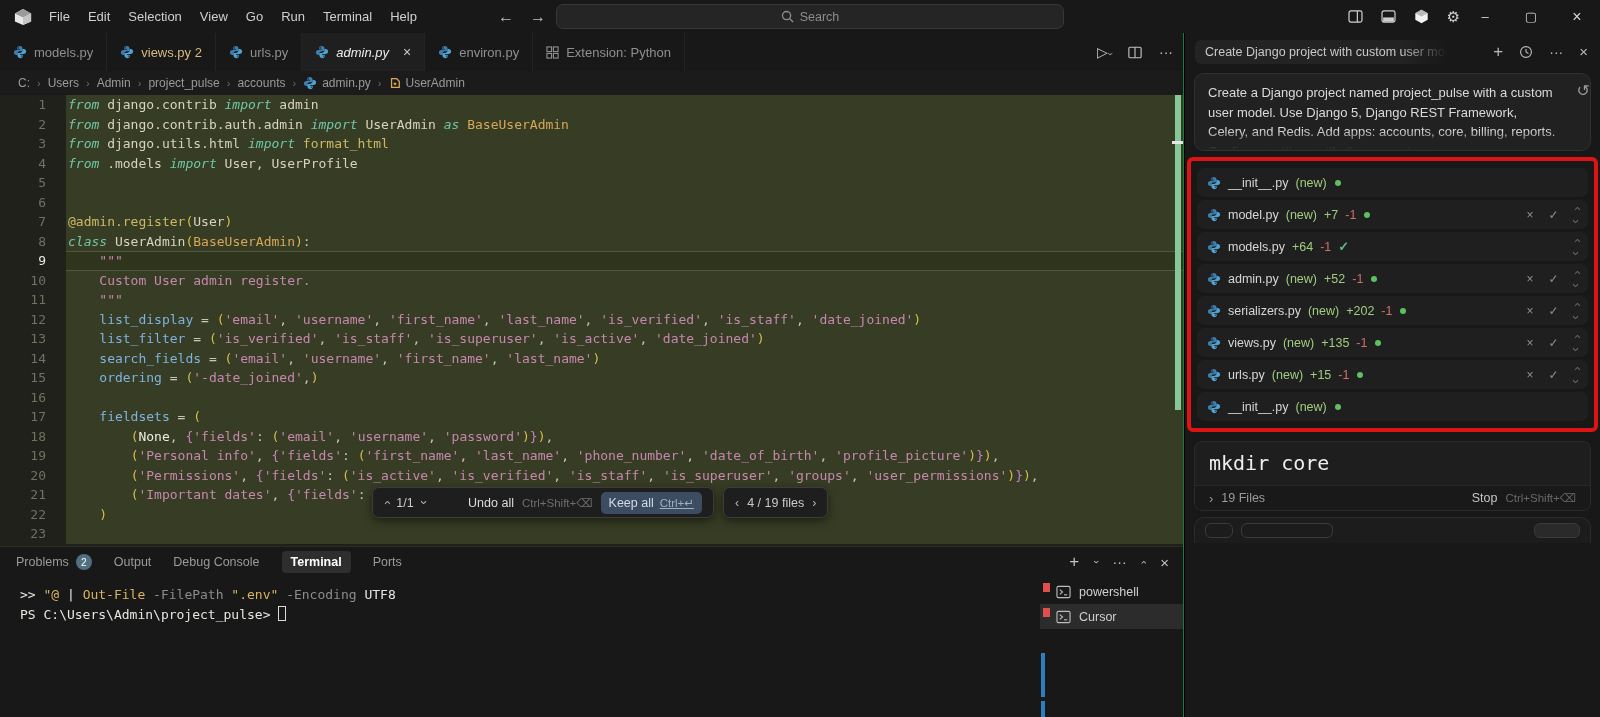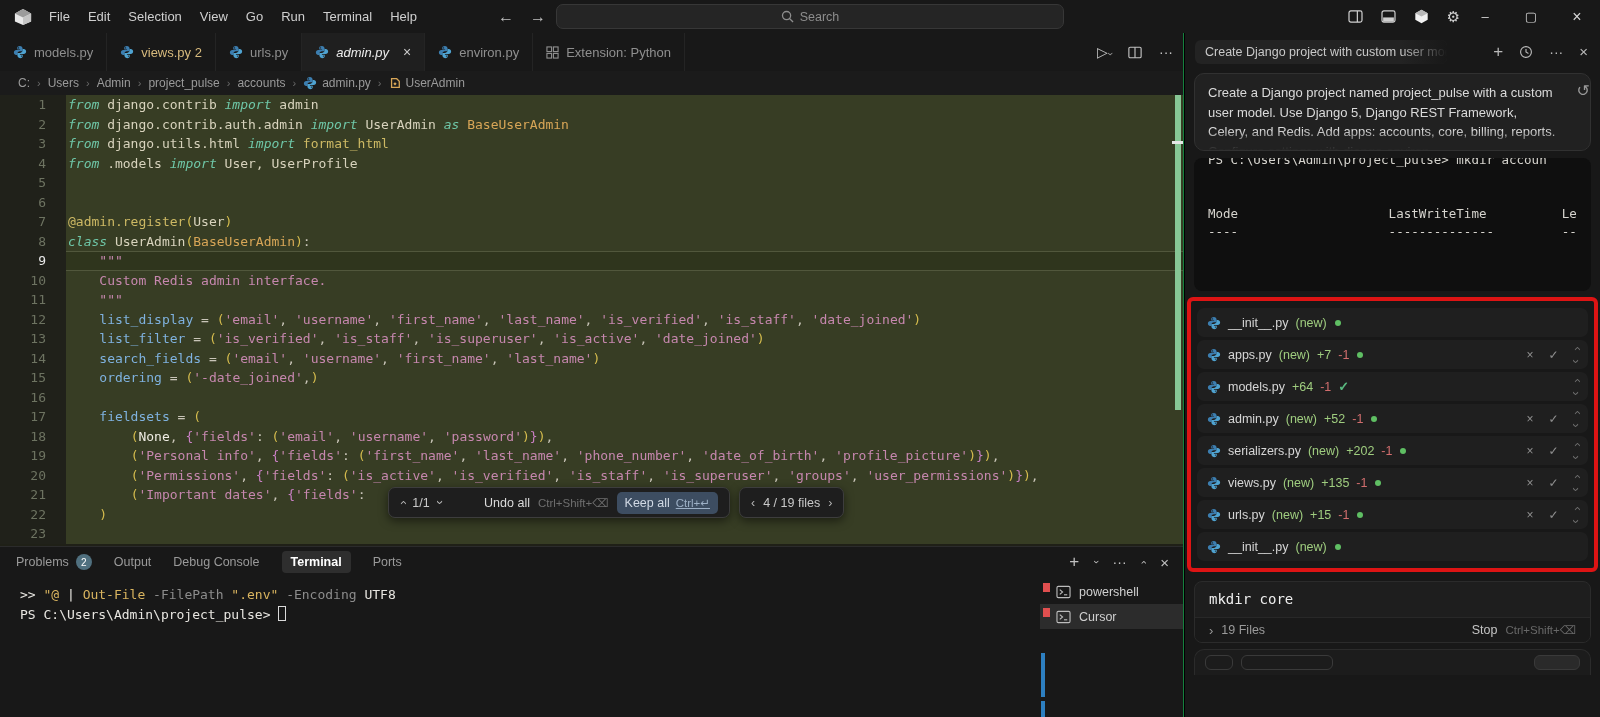--- a/index.html
+++ b/index.html
@@ -75,21 +75,21 @@
               padding-left:16px; color:#cfcfcf; font-size:12.5px; }
   .term-row.selected { background:#2c2c2c; }
   .term-ind { position:absolute; left:3px; top:4px; width:7px; height:9px; background:#e04f4f; }
   .bluebar { position:absolute; width:4px; background:#2d7fc0; left:1041px; }
 
   
   .chev { display:inline-block; font-size:13px; line-height:1; color:inherit; }
   .chev.up { transform:rotate(-90deg); } .chev.down { transform:rotate(90deg); }
 
   
-  #diff-widget { position:absolute; left:388px; top:487px; display:flex; gap:9px; z-index:40;
+  #diff-widget { position:absolute; left:372px; top:487px; display:flex; gap:9px; z-index:40;
                  font-size:12.5px;border-radius:10px; }
   .wbox { background:#1e1e1e; border:1px solid #3d3d3d; border-radius:7px; height:31px;
           display:flex; align-items:center; padding:0 11px; gap:8px; color:#c9c9c9;
           box-shadow:0 3px 10px rgba(0,0,0,.5); }
   .wshort { color:#6e6e6e; font-size:11.5px; }
   #keep-pill { background:rgba(104,144,190,.42); border-radius:5px; padding:4px 8px;
                display:flex; gap:6px; align-items:center; color:#d2dae5; }
   #keep-pill .wshort { color:#9db0c6;text-decoration:underline; }
 
   
@@ -118,21 +118,21 @@
               align-items:center; padding:0 10px; gap:7px; font-size:12.5px; color:#d6d6d6; }
   .f-new, .f-add { color:#9fcd7f; } .f-del { color:#d16d6d; }
   .f-dot { width:6px; height:6px; border-radius:50%; background:#5fbf63; margin-left:1px; flex:none; }
   .f-check { color:#58b77e; font-size:13px; font-weight:700; }
   .f-actions { margin-left:auto; display:flex; gap:15px; align-items:center; color:#8f8f8f;
                font-size:12px; }
   .f-expand { display:flex; flex-direction:column; line-height:5px; color:#6f6f6f; font-size:9px; }
   #chat-note { margin:11px 12px 0; font-size:13px; font-weight:600; color:#e9e9e9; }
   #cmd-card { margin:9px 9px 0; background:#1e1e1e; border:1px solid #2b2b2b; border-radius:8px;
               overflow:hidden; }
-  #cmd-text { padding:9px 14px 10px; font-family:"DejaVu Sans Mono",monospace; font-size:14px;
+  #cmd-text { padding:9px 14px 10px; font-family:"DejaVu Sans Mono",monospace; font-size:20px;
               color:#eeeeee; }
   #cmd-foot { background:#191919; border-top:1px solid #282828; padding:5px 14px; display:flex;
               align-items:center; font-size:12.5px; color:#9a9a9a; }
   #cmd-stop { margin-left:auto; color:#c4c4c4; }
   #cmd-short { margin-left:8px; color:#686868; font-size:11.5px; }
   #input-hint { margin:6px 9px 0; height:26px; border:1px solid #2b2b2b; border-bottom:none;
                 border-radius:10px 10px 0 0; background:#1c1c1c; display:flex; align-items:center;
                 gap:8px; padding:0 10px; }
   .ghost-pill { height:15px; border:1px solid #3a3a3a; border-radius:6px; }
   svg { display:block; }
@@ -322,21 +322,21 @@
       <div id="code-rows">
           <div class="row"><span class="gut">1</span><span class="gutpad"></span><span class="code"><span class="k">from</span><span class="p"> django.contrib </span><span class="k">import</span><span class="p"> admin</span></span></div>
           <div class="row"><span class="gut">2</span><span class="gutpad"></span><span class="code"><span class="k">from</span><span class="p"> django.contrib.auth.admin </span><span class="k">import</span><span class="p"> UserAdmin </span><span class="k">as</span><span class="t"> BaseUserAdmin</span></span></div>
           <div class="row"><span class="gut">3</span><span class="gutpad"></span><span class="code"><span class="k">from</span><span class="p"> django.utils.html </span><span class="k">import</span><span class="f"> format_html</span></span></div>
           <div class="row"><span class="gut">4</span><span class="gutpad"></span><span class="code"><span class="k">from</span><span class="p"> .models </span><span class="k">import</span><span class="p"> User, UserProfile</span></span></div>
           <div class="row"><span class="gut">5</span><span class="gutpad"></span><span class="code"></span></div>
           <div class="row"><span class="gut">6</span><span class="gutpad"></span><span class="code"></span></div>
           <div class="row"><span class="gut">7</span><span class="gutpad"></span><span class="code"><span class="f">@admin.register</span><span class="y">(</span><span class="p">User</span><span class="y">)</span></span></div>
           <div class="row"><span class="gut">8</span><span class="gutpad"></span><span class="code"><span class="k">class</span><span class="p"> UserAdmin</span><span class="y">(</span><span class="t">BaseUserAdmin</span><span class="y">)</span><span class="o">:</span></span></div>
           <div class="row cur"><span class="gut">9</span><span class="gutpad"></span><span class="code"><span class="s">    """</span></span></div>
-          <div class="row"><span class="gut">10</span><span class="gutpad"></span><span class="code"><span class="s">    Custom Redis admin interface.</span></span></div>
+          <div class="row"><span class="gut">10</span><span class="gutpad"></span><span class="code"><span class="s">    Custom User admin register.</span></span></div>
           <div class="row"><span class="gut">11</span><span class="gutpad"></span><span class="code"><span class="s">    """</span></span></div>
           <div class="row"><span class="gut">12</span><span class="gutpad"></span><span class="code"><span class="p">    </span><span class="b">list_display</span><span class="o"> = </span><span class="y">(</span><span class="s">'email'</span><span class="o">, </span><span class="s">'username'</span><span class="o">, </span><span class="s">'first_name'</span><span class="o">, </span><span class="s">'last_name'</span><span class="o">, </span><span class="s">'is_verified'</span><span class="o">, </span><span class="s">'is_staff'</span><span class="o">, </span><span class="s">'date_joined'</span><span class="y">)</span></span></div>
           <div class="row"><span class="gut">13</span><span class="gutpad"></span><span class="code"><span class="p">    </span><span class="b">list_filter</span><span class="o"> = </span><span class="y">(</span><span class="s">'is_verified'</span><span class="o">, </span><span class="s">'is_staff'</span><span class="o">, </span><span class="s">'is_superuser'</span><span class="o">, </span><span class="s">'is_active'</span><span class="o">, </span><span class="s">'date_joined'</span><span class="y">)</span></span></div>
           <div class="row"><span class="gut">14</span><span class="gutpad"></span><span class="code"><span class="p">    </span><span class="b">search_fields</span><span class="o"> = </span><span class="y">(</span><span class="s">'email'</span><span class="o">, </span><span class="s">'username'</span><span class="o">, </span><span class="s">'first_name'</span><span class="o">, </span><span class="s">'last_name'</span><span class="y">)</span></span></div>
           <div class="row"><span class="gut">15</span><span class="gutpad"></span><span class="code"><span class="p">    </span><span class="b">ordering</span><span class="o"> = </span><span class="y">(</span><span class="s">'-date_joined'</span><span class="o">,</span><span class="y">)</span></span></div>
           <div class="row"><span class="gut">16</span><span class="gutpad"></span><span class="code"></span></div>
           <div class="row"><span class="gut">17</span><span class="gutpad"></span><span class="code"><span class="p">    </span><span class="b">fieldsets</span><span class="o"> = </span><span class="y">(</span></span></div>
           <div class="row"><span class="gut">18</span><span class="gutpad"></span><span class="code"><span class="p">        </span><span class="y">(</span><span class="w">None</span><span class="o">, </span><span class="m">{</span><span class="s">'fields'</span><span class="o">: </span><span class="y">(</span><span class="s">'email'</span><span class="o">, </span><span class="s">'username'</span><span class="o">, </span><span class="s">'password'</span><span class="y">)</span><span class="m">}</span><span class="y">)</span><span class="o">,</span></span></div>
           <div class="row"><span class="gut">19</span><span class="gutpad"></span><span class="code"><span class="p">        </span><span class="y">(</span><span class="s">'Personal info'</span><span class="o">, </span><span class="m">{</span><span class="s">'fields'</span><span class="o">: </span><span class="y">(</span><span class="s">'first_name'</span><span class="o">, </span><span class="s">'last_name'</span><span class="o">, </span><span class="s">'phone_number'</span><span class="o">, </span><span class="s">'date_of_birth'</span><span class="o">, </span><span class="s">'profile_picture'</span><span class="y">)</span><span class="m">}</span><span class="y">)</span><span class="o">,</span></span></div>
           <div class="row"><span class="gut">20</span><span class="gutpad"></span><span class="code"><span class="p">        </span><span class="y">(</span><span class="s">'Permissions'</span><span class="o">, </span><span class="m">{</span><span class="s">'fields'</span><span class="o">: </span><span class="y">(</span><span class="s">'is_active'</span><span class="o">, </span><span class="s">'is_verified'</span><span class="o">, </span><span class="s">'is_staff'</span><span class="o">, </span><span class="s">'is_superuser'</span><span class="o">, </span><span class="s">'groups'</span><span class="o">, </span><span class="s">'user_permissions'</span><span class="y">)</span><span class="m">}</span><span class="y">)</span><span class="o">,</span></span></div>
@@ -438,21 +438,20 @@
         <span>···</span>
         <span style="font-size:15px">×</span>
       </div>
     </div>
 
     <div id="user-card">
       <span>Create a Django project named project_pulse with a custom user model. Use Django 5, Django REST Framework, Celery, and Redis. Add apps: accounts, core, billing, reports. Configure settings with django-environ.</span>
     </div>
     <span id="undo-msg">↺</span>
 
-    <div id="term-block"><div class="first">PS C:\Users\Admin\project_pulse&gt; mkdir accoun</div><div> </div><div> </div><div>Mode                    LastWriteTime          Le</div><div>----                    --------------         --</div></div>
 
     <div id="red-box">
       <div id="file-rows">
           <div class="file-row">
             <span>
               <svg width="14" height="14" viewBox="0 0 16 16">
                 <path fill="#3c7eb0" d="M7.9 1C6.1 1 4.9 1.8 4.9 3.2V5h3.2v.6H3.7C2.2 5.6 1 6.9 1 8.5S2.2 11.4 3.7 11.4H5V9.9C5 8.3 6.3 7 7.9 7H11V4.2C11 2.4 9.7 1 7.9 1zM6.4 2.6a.7.7 0 110 1.4.7.7 0 010-1.4z"></path>
                 <path fill="#4fa3d1" d="M8.1 15c1.8 0 3-.8 3-2.2V11H7.9v-.6h4.4C13.8 10.4 15 9.1 15 7.5S13.8 4.6 12.3 4.6H11v1.5C11 7.7 9.7 9 8.1 9H5v2.8C5 13.6 6.3 15 8.1 15zm1.5-1.6a.7.7 0 110-1.4.7.7 0 010 1.4z"></path>
               </svg>
             </span>
@@ -461,21 +460,21 @@
             <span class="f-dot"></span>
             <span class="f-actions"></span>
           </div>
           <div class="file-row">
             <span>
               <svg width="14" height="14" viewBox="0 0 16 16">
                 <path fill="#3c7eb0" d="M7.9 1C6.1 1 4.9 1.8 4.9 3.2V5h3.2v.6H3.7C2.2 5.6 1 6.9 1 8.5S2.2 11.4 3.7 11.4H5V9.9C5 8.3 6.3 7 7.9 7H11V4.2C11 2.4 9.7 1 7.9 1zM6.4 2.6a.7.7 0 110 1.4.7.7 0 010-1.4z"></path>
                 <path fill="#4fa3d1" d="M8.1 15c1.8 0 3-.8 3-2.2V11H7.9v-.6h4.4C13.8 10.4 15 9.1 15 7.5S13.8 4.6 12.3 4.6H11v1.5C11 7.7 9.7 9 8.1 9H5v2.8C5 13.6 6.3 15 8.1 15zm1.5-1.6a.7.7 0 110-1.4.7.7 0 010 1.4z"></path>
               </svg>
             </span>
-            <span>apps.py</span>
+            <span>model.py</span>
             <span class="f-new">(new)</span>
             <span class="f-add">+7</span>
             <span class="f-del">-1</span>
             <span class="f-dot"></span>
             <span class="f-actions">
               <span>×</span>
               <span>✓</span>
               <span class="f-expand">
                 <span class="chev up">›</span>
                 <span class="chev down">›</span>

